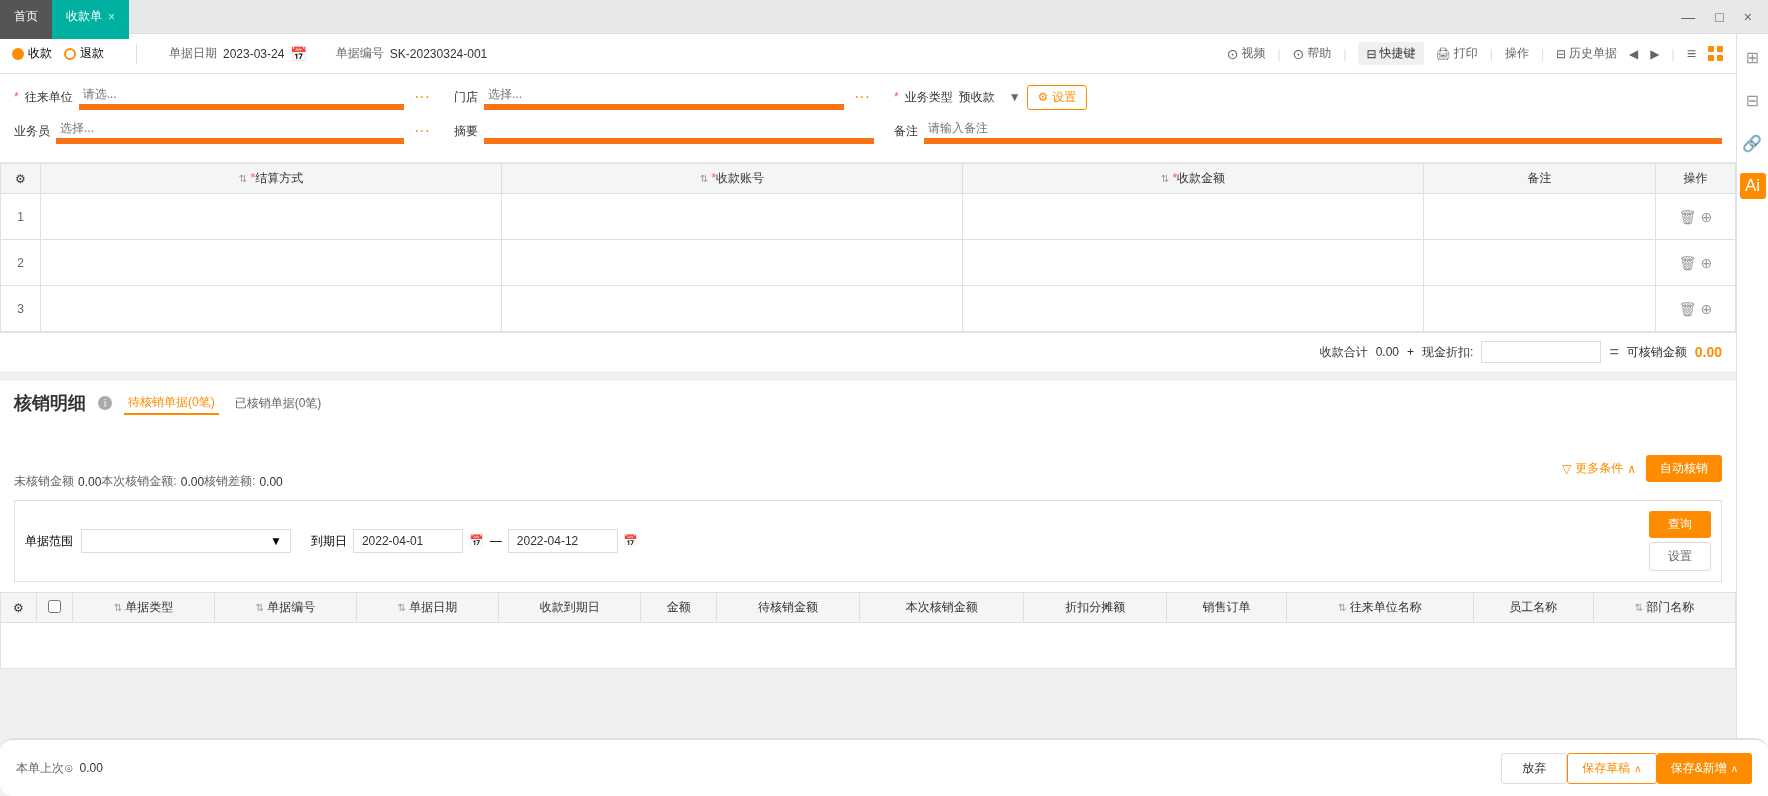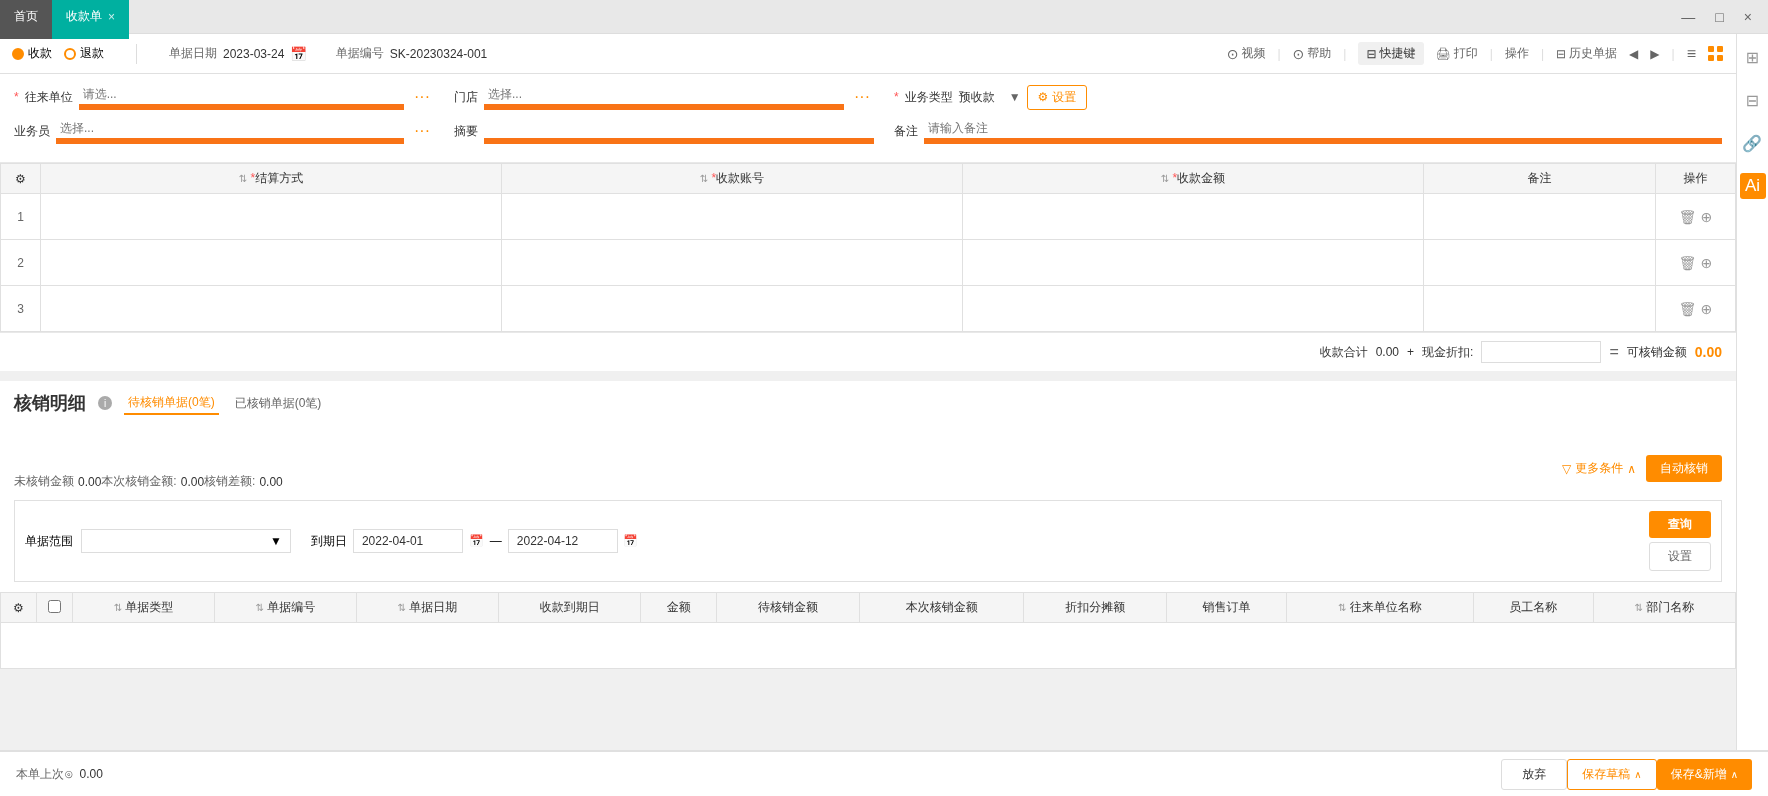--- a/index.html
+++ b/index.html
@@ -127,41 +127,41 @@
       display: flex; align-items: center; justify-content: space-between; cursor: pointer;
     }
     .date-range { display: flex; align-items: center; gap: 6px; }
     .date-input {
       border: 1px solid #ddd; padding: 4px 8px; width: 110px;
       outline: none; color: #333;
     }
     .calendar-icon { color: #999; cursor: pointer; }
     .query-btn {
       background: #ff8c00; color: #fff; border: none; padding: 5px 18px;
-      border-radius: 3px; cursor: pointer; text-align: center; font-weight: bold;
+      border-radius: 3px; cursor: pointer; text-align: center;
     }
     .settings-small-btn {
       background: #fff; border: 1px solid #ddd; color: #666;
       padding: 5px 18px; border-radius: 3px; cursor: pointer; text-align: center;
     }
 
     
     .bottom-table-container { background: #fff; }
     .bottom-table { width: 100%; border-collapse: collapse; }
     .bottom-table th {
       background: #f5f5f5; border: 1px solid #e0e0e0; padding: 6px 8px;
       text-align: center; color: #333; font-weight: normal; white-space: nowrap;
     }
     .bottom-table td { border: 1px solid #e0e0e0; padding: 6px 8px; min-height: 30px; }
 
     
     .bottom-bar {
       display: flex; align-items: center; background: #fff;
       border-top: 2px solid #e0e0e0; padding: 8px 16px;
-      position: fixed; bottom: 0; left: 0; right: 0; height: 46px;
+      position: fixed; bottom: 0; left: 0; right: 0; height: 58px; border-radius: 13px;
     }
     .bottom-info { display: flex; align-items: center; gap: 6px; color: #666; }
     .bottom-actions { margin-left: auto; display: flex; gap: 0; }
     .btn-abandon {
       background: #fff; border: 1px solid #ddd; color: #333;
       padding: 6px 20px; border-radius: 3px; cursor: pointer;
     }
     .btn-save-draft {
       background: #fff; border: 1px solid #ff8c00; color: #ff8c00;
       padding: 6px 14px; border-radius: 3px; cursor: pointer;

